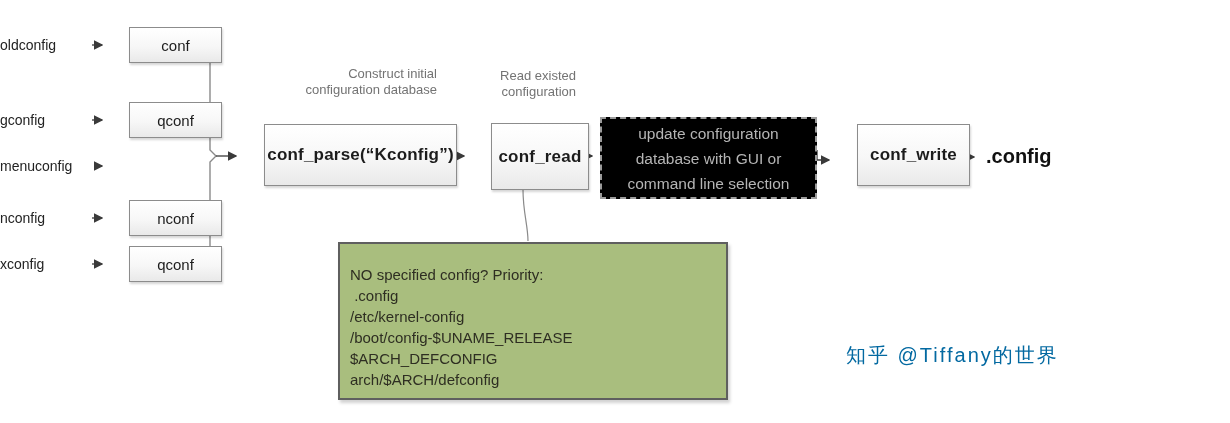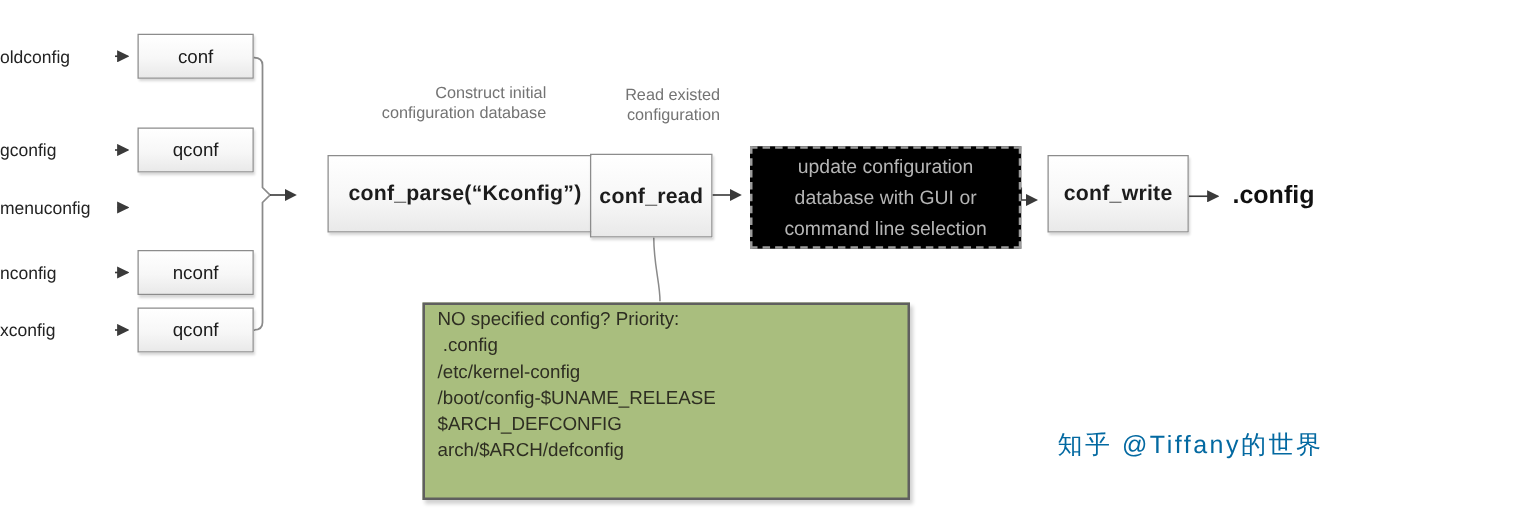--- a/index.html
+++ b/index.html
@@ -12,20 +12,21 @@
   }
   .layer{position:absolute;left:0;top:0;width:1230px;height:423px;}
   .box{
     position:absolute;
     background:linear-gradient(180deg,#ffffff 0%,#f7f7f7 55%,#e9e9e9 100%);
     border:1px solid #8c8c8c;
     box-shadow:1px 2px 2px rgba(0,0,0,0.16);
     display:flex;align-items:center;justify-content:center;
     color:#1c1c1c;
     box-sizing:border-box;
+    margin-left:19px;
   }
   .tool-box{left:110px;width:93px;height:36px;font-size:15px;}
   .main-box{font-weight:bold;font-size:17px;letter-spacing:0.2px;}
   .target-label{
     position:absolute;left:0;width:88px;
     font-size:14px;color:#232323;line-height:16px;
   }
   .annotation{
     position:absolute;text-align:right;font-size:13px;color:#737373;
     line-height:16px;white-space:pre-line;
@@ -34,21 +35,21 @@
     position:absolute;left:600px;top:117px;width:217px;height:82px;
     background:#000000;border:2px dashed #9b9b9b;box-sizing:border-box;
     display:flex;align-items:center;justify-content:center;
     text-align:center;font-size:15.5px;line-height:25px;color:#b5b5b5;
     white-space:pre-line;
   }
   .note-box{
     position:absolute;left:338px;top:242px;width:390px;height:158px;
     background:#a9be7e;border:2px solid #5f5f5f;box-sizing:border-box;
     box-shadow:2px 3px 3px rgba(0,0,0,0.18);
-    padding:1px 10px;color:#2e2e22;font-size:15px;line-height:21px;
+    padding:20px 10px;color:#2e2e22;font-size:15px;line-height:21px;
   }
   .note-line{white-space:pre;}
   .output-label{
     position:absolute;left:986px;top:145px;
     font-weight:bold;font-size:20px;color:#111;
   }
   .watermark{
     position:absolute;left:846px;top:342px;
     font-size:20px;color:#0369a1;letter-spacing:2px;
   }
@@ -95,21 +96,21 @@
   <div class="box tool-box" style="top:27px">conf</div>
   <div class="box tool-box" style="top:102px">qconf</div>
   <div class="box tool-box" style="top:246px">qconf</div>
   <div class="box tool-box" style="top:200px">nconf</div>
 
   <div class="annotation" style="left:245px;top:66px;width:192px">Construct initial
 configuration database</div>
   <div class="annotation" style="left:468px;top:68px;width:108px">Read existed
 configuration</div>
 
-  <div class="box main-box" style="left:262px;top:124px;width:220px;height:62px">conf_parse(“Kconfig”)</div>
+  <div class="box main-box" style="left:245px;top:124px;width:193px;height:62px">conf_parse(“Kconfig”)</div>
   <div class="box main-box" style="left:472px;top:123px;width:98px;height:67px">conf_read</div>
   <div class="dashed-box">update configuration
 database with GUI or
 command line selection</div>
   <div class="box main-box" style="left:838px;top:124px;width:113px;height:62px">conf_write</div>
   <div class="output-label">.config</div>
 
   <div class="note-box">
     <div class="note-line">NO specified config? Priority:</div>
     <div class="note-line"> .config</div>

